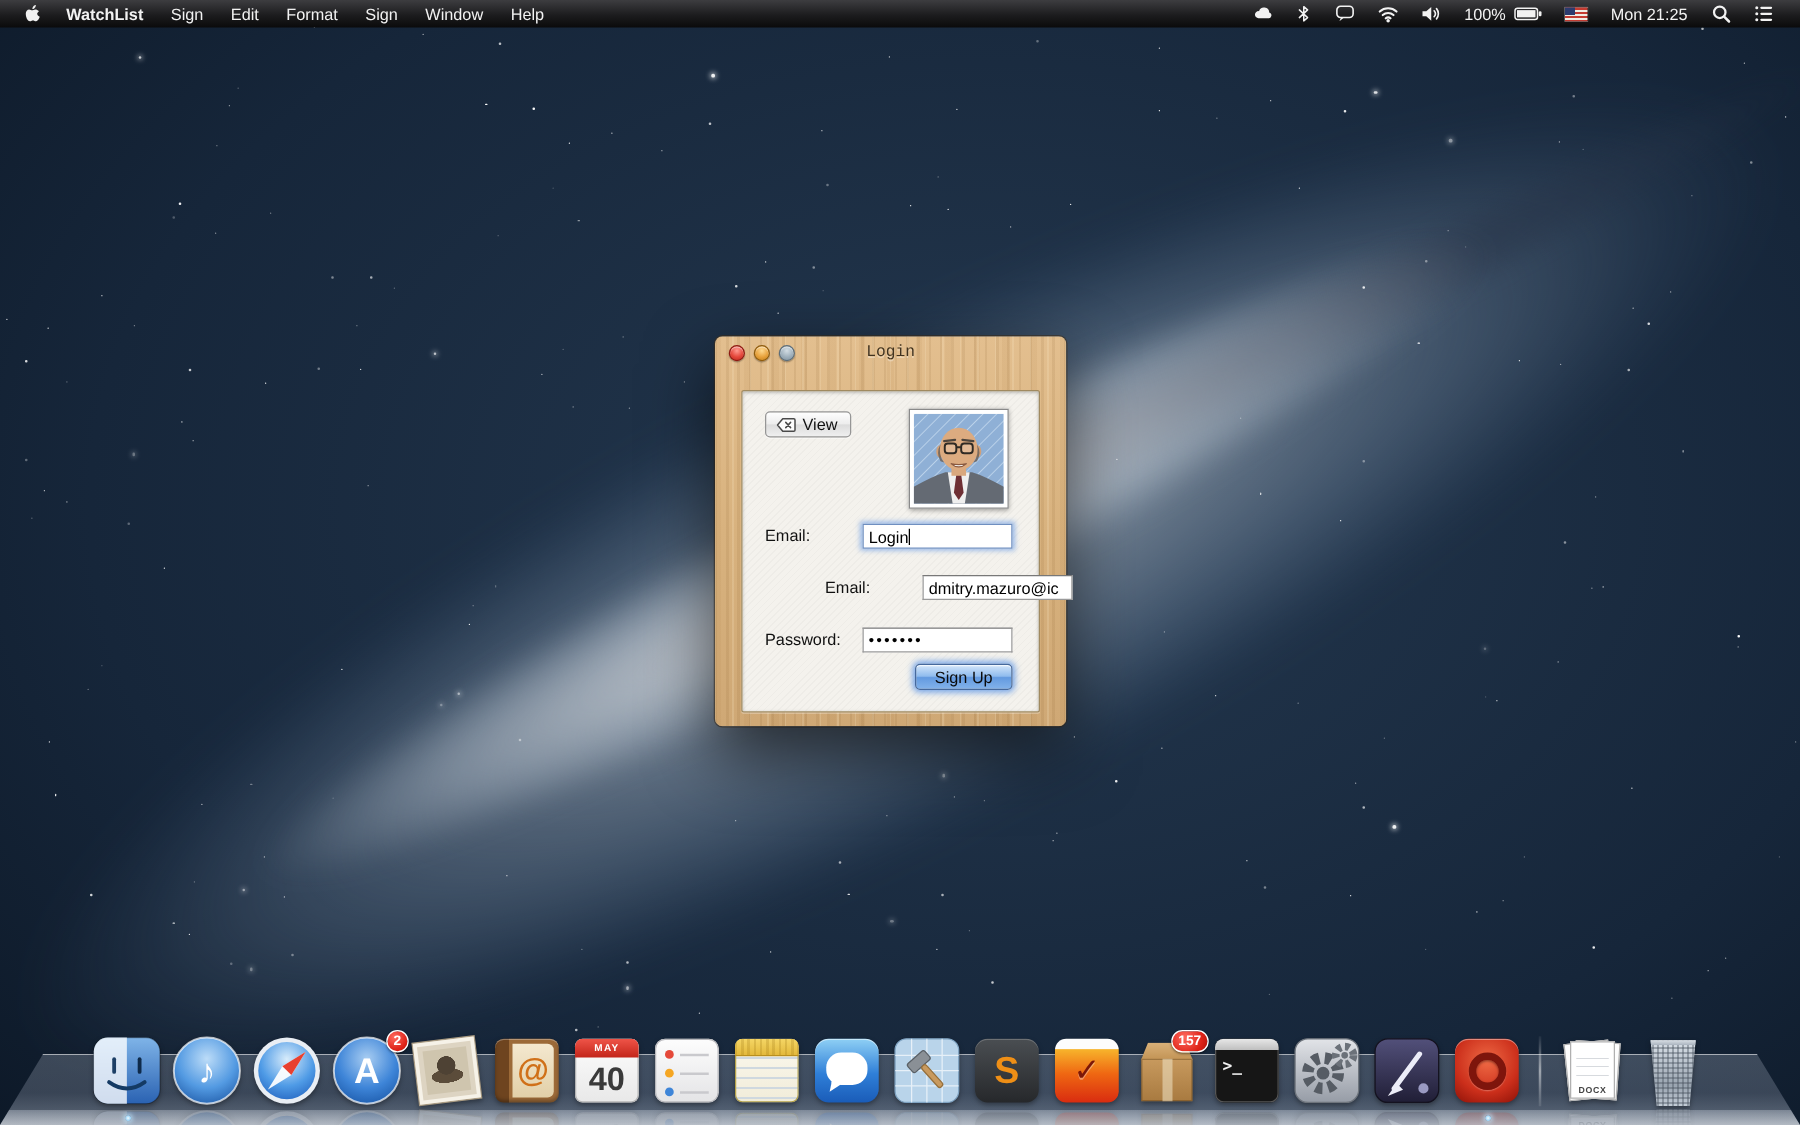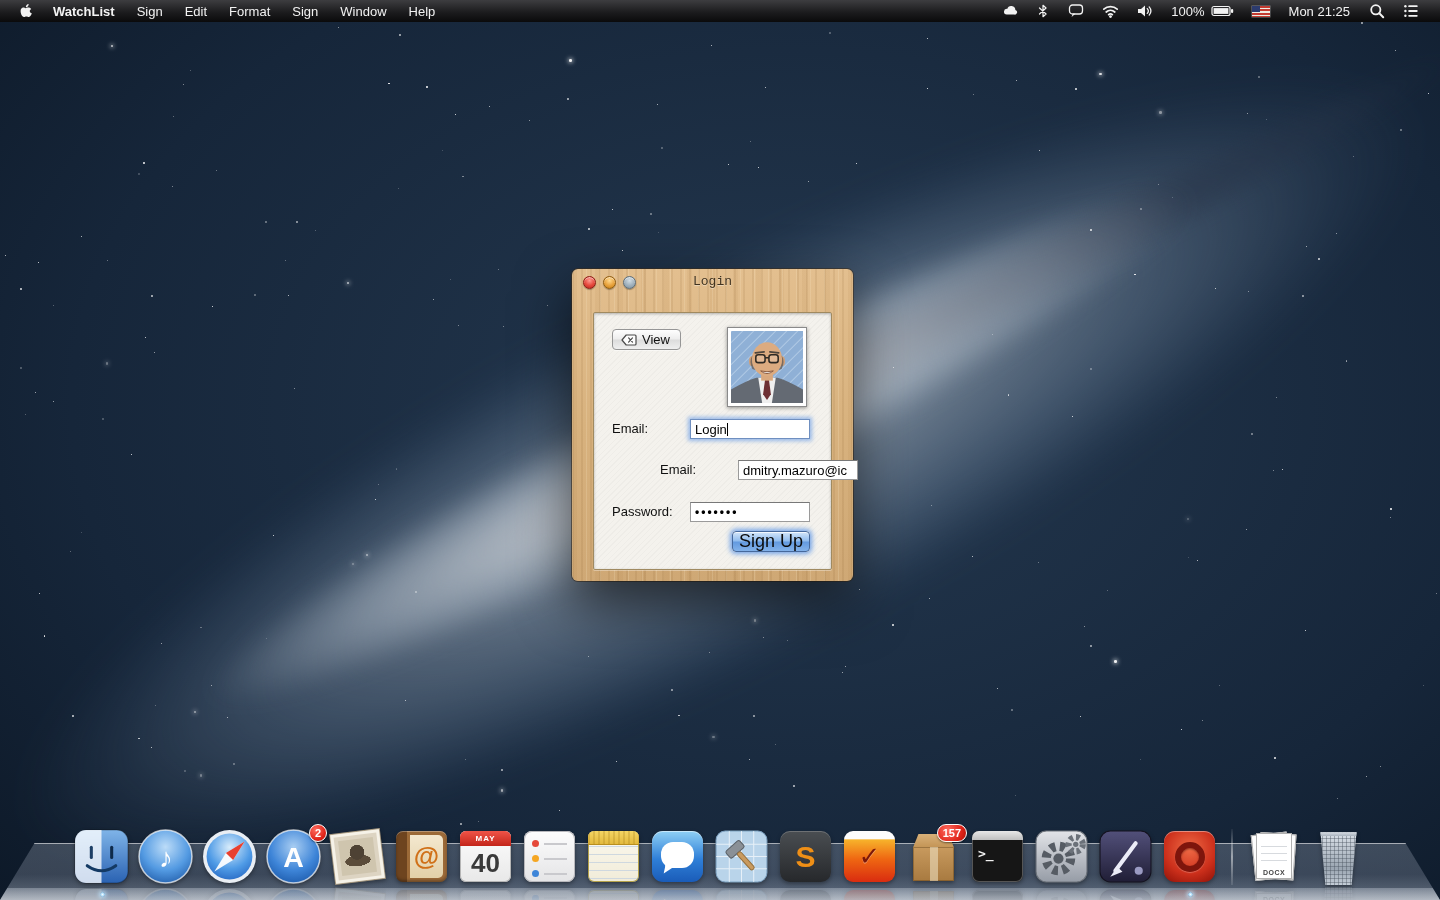--- a/index.html
+++ b/index.html
@@ -85,21 +85,21 @@
   .form-label { position:absolute; left:18px; top:2px; font-size:13px; color:#101010; }
   .field { position:absolute; left:96px; top:0; width:120px; height:20px;
     background:#fff; border:1px solid #9a9a9a; border-top-color:#787878;
     font-size:13px; color:#000; padding:1px 4px; line-height:17px;
     white-space:nowrap; overflow:hidden; }
   .field.focused { border-color:#6f8fc0; box-shadow:0 0 4px 2px rgba(105,155,230,.65); }
   .caret { display:inline-block; width:1px; height:13px; background:#000; vertical-align:-2px; }
   .field.pw { letter-spacing:2px; font-weight:bold; font-size:12px; }
 
   .signup-btn { position:absolute; left:138px; top:218px; width:78px; height:21px;
-    border:1px solid #46699c; border-radius:4px; font-size:18px; color:#0b0b0b;
+    border:1px solid #46699c; border-radius:4px; font-size:13px; color:#0b0b0b;
     display:flex; align-items:center; justify-content:center;
     background:linear-gradient(180deg,#d4e6fa,#90bcee 47%,#639ae0 53%,#82b2ea);
     box-shadow:0 0 5px 2px rgba(95,150,230,.85), inset 0 1px 0 rgba(255,255,255,.7); }
 
   
   .dock { position:absolute; left:0; right:0; bottom:0; height:57px; z-index:40; }
   .shelf { position:absolute; inset:0;
     clip-path:polygon(2.4% 0%, 97.6% 0%, 100% 100%, 0% 100%);
     background:linear-gradient(180deg, rgba(165,175,190,.30), rgba(120,130,148,.40) 55%, rgba(185,195,210,.48));
     box-shadow:inset 0 1px 0 rgba(255,255,255,.55); }

